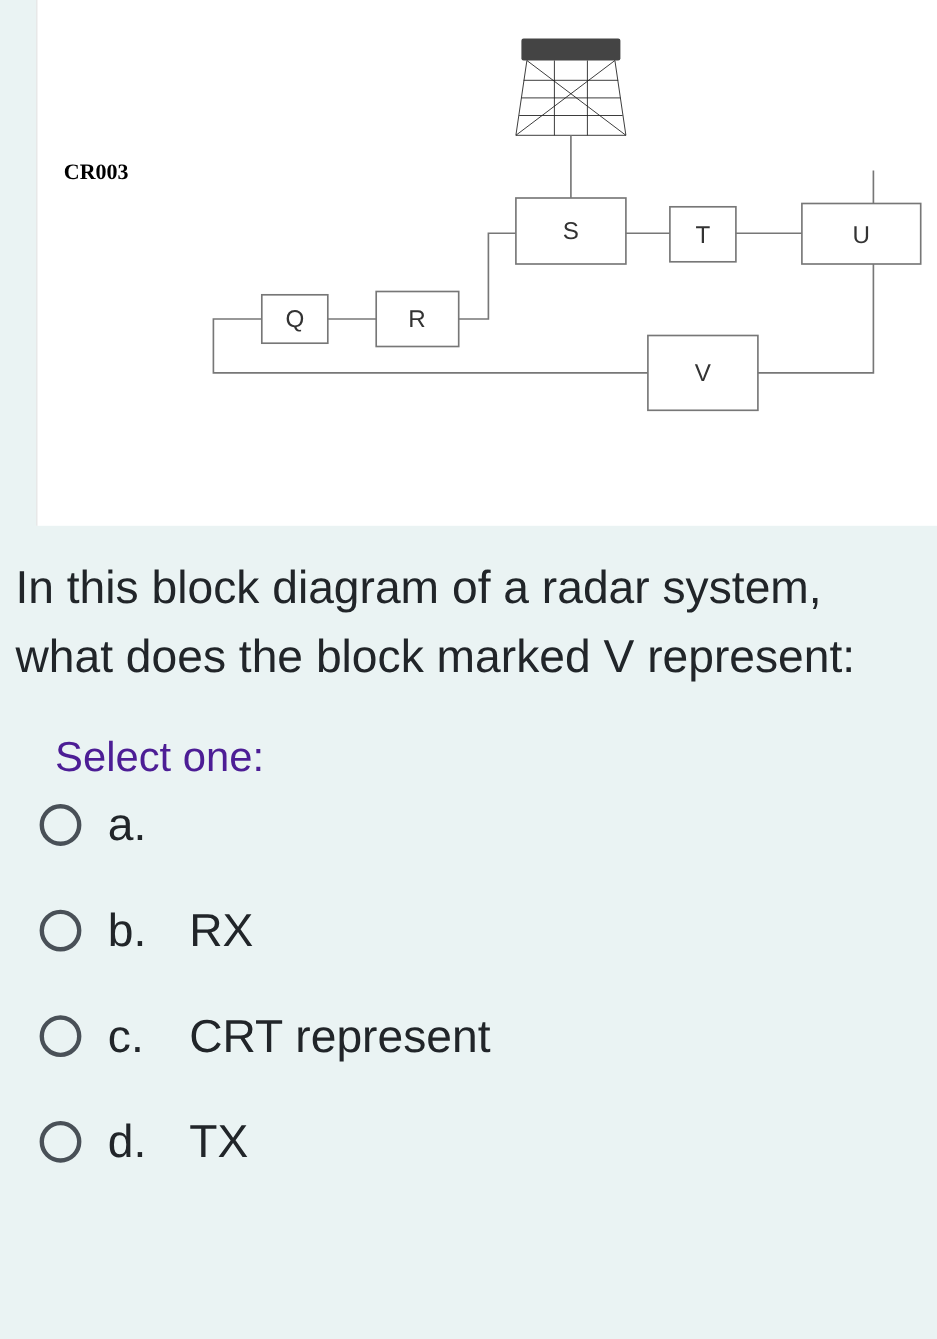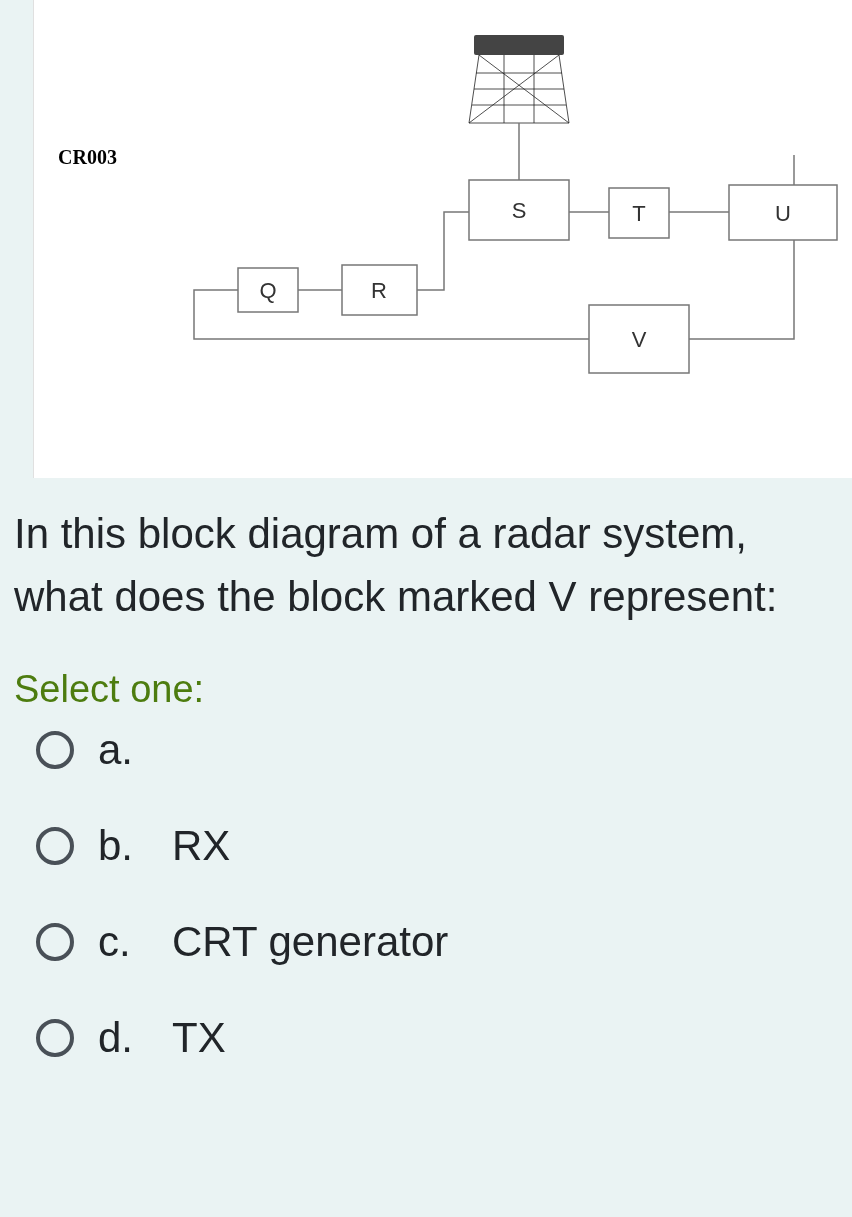--- a/index.html
+++ b/index.html
@@ -59,21 +59,22 @@
       font-size: 42px;
       font-weight: 300;
       line-height: 1.5;
       padding: 24px 14px 40px 14px;
       color: #212529;
     }
     .select-one {
       font-size: 38px;
       font-weight: 300;
       padding: 0 14px 5px 14px;
-      color: #4d7c0f;
+      color: #4c1d95;
+      margin-left: 36px;
     }
     .options {
       padding: 10px 14px;
     }
     .option-row {
       display: flex;
       align-items: center;
       margin-bottom: 48px;
       font-size: 42px;
       font-weight: 300;
@@ -168,20 +169,20 @@
     <span class="opt-letter">a.</span>
   </div>
   <div class="option-row">
     <span class="radio"></span>
     <span class="opt-letter">b.</span>
     <span class="opt-text">RX</span>
   </div>
   <div class="option-row">
     <span class="radio"></span>
     <span class="opt-letter">c.</span>
-    <span class="opt-text">CRT generator</span>
+    <span class="opt-text">CRT represent</span>
   </div>
   <div class="option-row">
     <span class="radio"></span>
     <span class="opt-letter">d.</span>
     <span class="opt-text">TX</span>
   </div>
 </div>
 
 </body></html>

